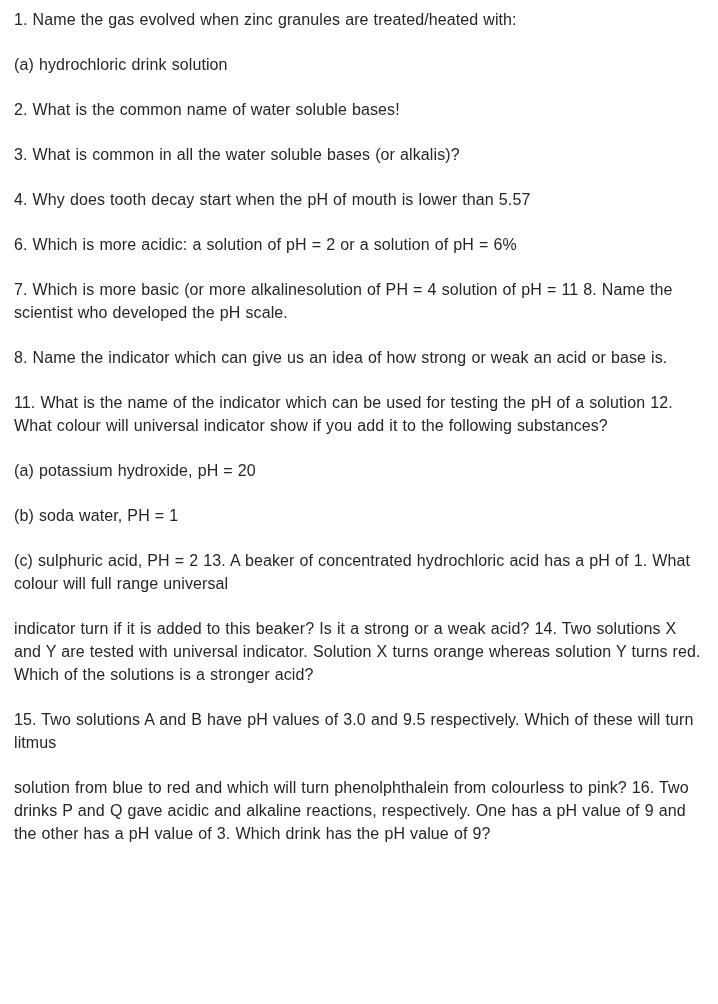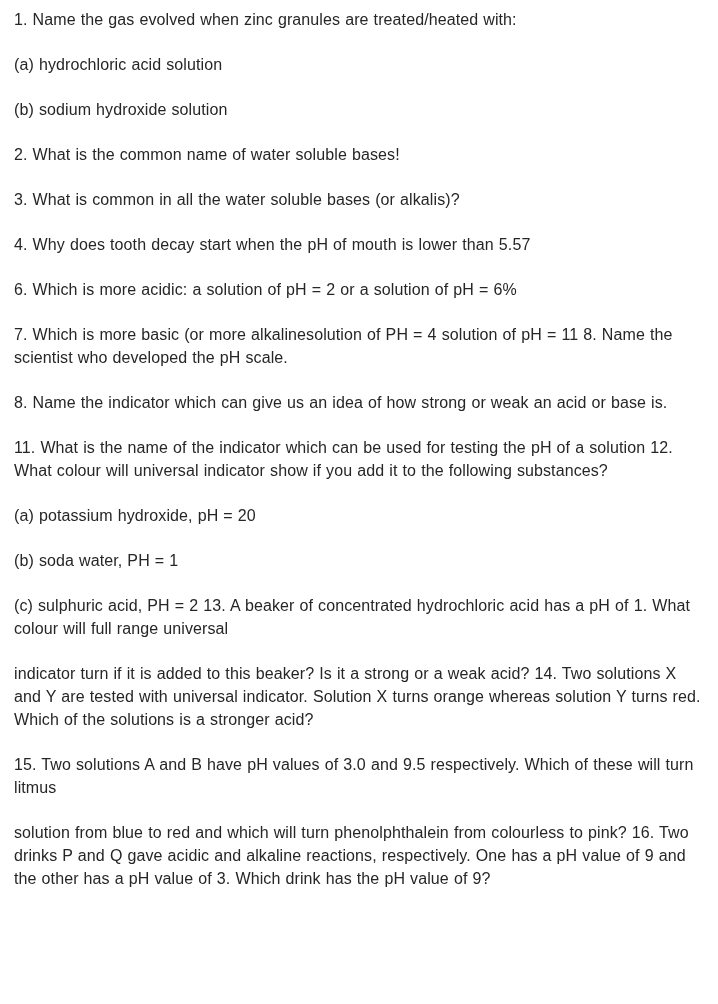--- a/index.html
+++ b/index.html
@@ -27,22 +27,21 @@
     color: #262626;
     letter-spacing: 0.1px;
     word-spacing: 0.5px;
   }
 </style>
 </head>
 <body>
 
 <div class="page">
   <p>1. Name the gas evolved when zinc granules are treated/heated with:</p>
-  <p>(a) hydrochloric acid solution</p>
-  <p>(b) sodium hydroxide solution</p>
+  <p>(a) hydrochloric drink solution</p>
   <p>2. What is the common name of water soluble bases!</p>
   <p>3. What is common in all the water soluble bases (or alkalis)?</p>
   <p>4. Why does tooth decay start when the pH of mouth is lower than 5.57</p>
   <p>6. Which is more acidic: a solution of pH = 2 or a solution of pH = 6%</p>
   <p>7. Which is more basic (or more alkalinesolution of PH = 4 solution of pH = 11 8. Name the scientist who developed the pH scale.</p>
   <p>8. Name the indicator which can give us an idea of how strong or weak an acid or base is.</p>
   <p>11. What is the name of the indicator which can be used for testing the pH of a solution 12. What colour will universal indicator show if you add it to the following substances?</p>
   <p>(a) potassium hydroxide, pH = 20</p>
   <p>(b) soda water, PH = 1</p>
   <p>(c) sulphuric acid, PH = 2 13. A beaker of concentrated hydrochloric acid has a pH of 1. What colour will full range universal</p>

